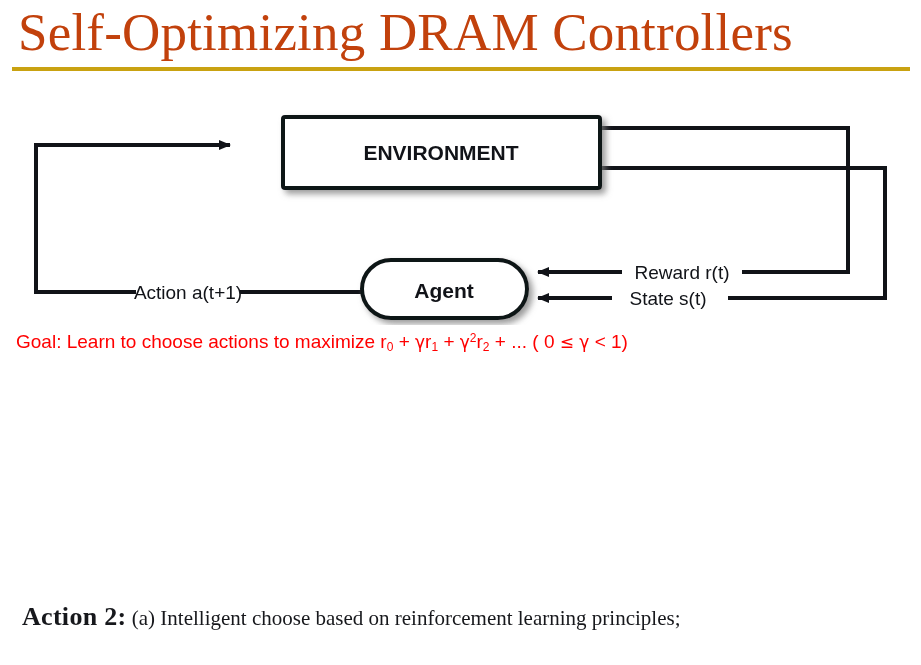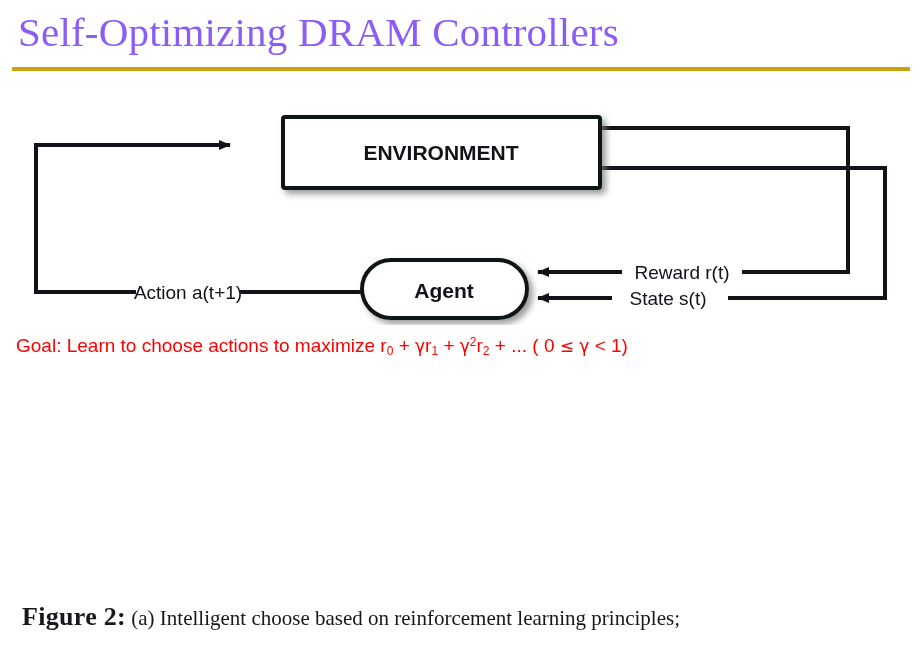--- a/index.html
+++ b/index.html
@@ -14,23 +14,23 @@
     overflow: hidden;
     font-family: "Liberation Sans", sans-serif;
   }
 
   
   #slide-title {
     position: absolute;
     left: 18px;
     top: 4px;
     font-family: "Liberation Serif", serif;
-    font-size: 41px;
+    font-size: 53px;
     line-height: 56px;
-    color: #8b5cf6;
+    color: #c2410c;
     letter-spacing: 0.2px;
     white-space: nowrap;
   }
   #title-rule {
     position: absolute;
     left: 12px;
     top: 67px;
     width: 898px;
     height: 4px;
     background: #c9a211;
@@ -59,21 +59,21 @@
   }
 
   
   #goal-line {
     position: absolute;
     left: 16px;
     top: 326px;
     color: #ff0000;
     font-family: "Liberation Sans", sans-serif;
     font-size: 19px;
-    line-height: 32px;
+    line-height: 25px;
     white-space: nowrap;
   }
   #goal-line sub { font-size: 12px; vertical-align: -3px; }
   #goal-line sup { font-size: 12px; vertical-align: 6px; }
   .gk { font-family: "DejaVu Sans", sans-serif; font-size: 17px; }
 
   
   #figure-caption {
     position: absolute;
     left: 22px;
@@ -149,13 +149,13 @@
     </g>
     <g>
       <rect x="612" y="184" width="116" height="28" fill="#ffffff"></rect>
       <text x="668" y="205" text-anchor="middle" class="edge-label">State s(t)</text>
     </g>
   </svg>
 </div>
 
 <div id="goal-line"><span>Goal: Learn to choose actions to maximize </span><span>r</span><sub>0</sub><span> + </span><span class="gk">γ</span><span>r</span><sub>1</sub><span> + </span><span class="gk">γ</span><sup>2</sup><span>r</span><sub>2</sub><span> + ... ( 0 </span><span class="gk">≤</span><span>&nbsp;</span><span class="gk">γ</span><span> &lt; 1)</span></div>
 
-<div id="figure-caption"><span class="cap-head">Figure 2:</span><span class="cap-body"> (a) Intelligent choose based on reinforcement learning principles;</span></div>
+<div id="figure-caption"><span class="cap-head">Action 2:</span><span class="cap-body"> (a) Intelligent choose based on reinforcement learning principles;</span></div>
 
 </body></html>

